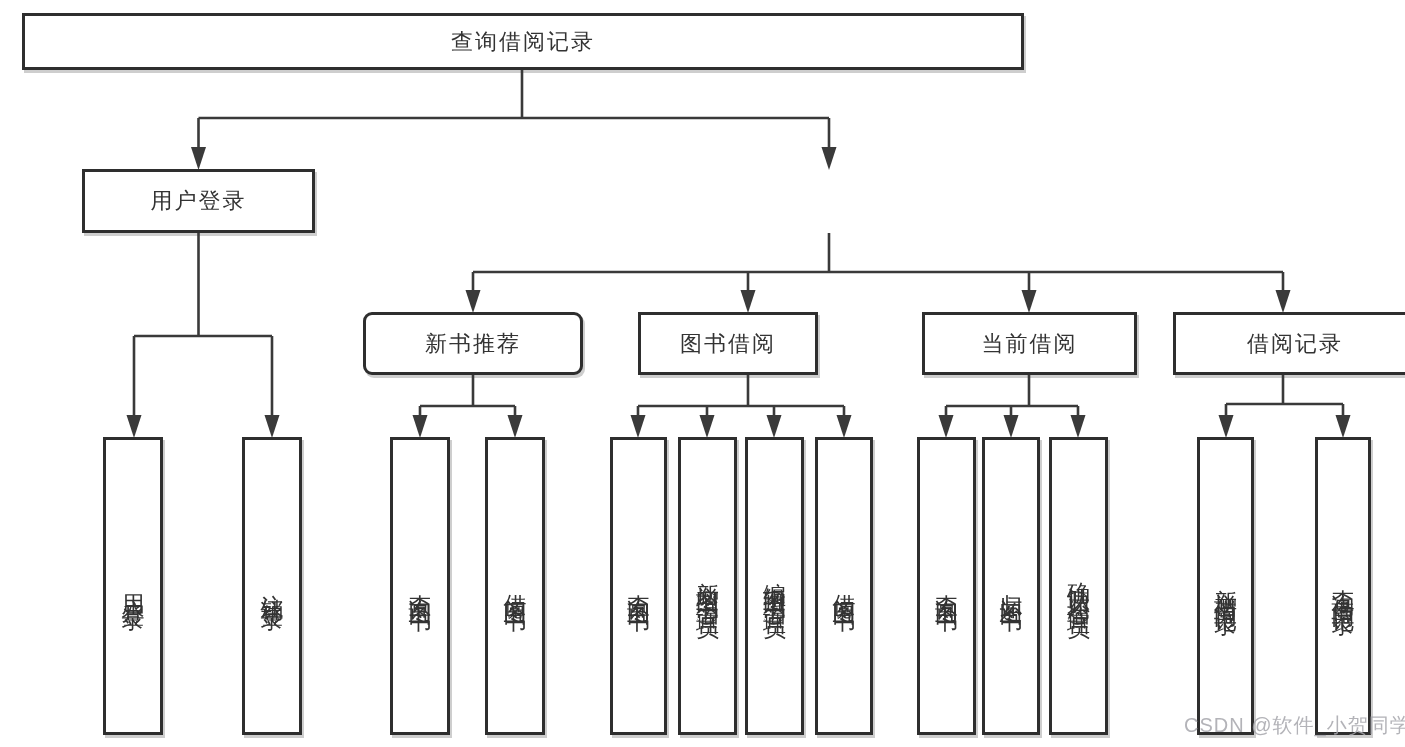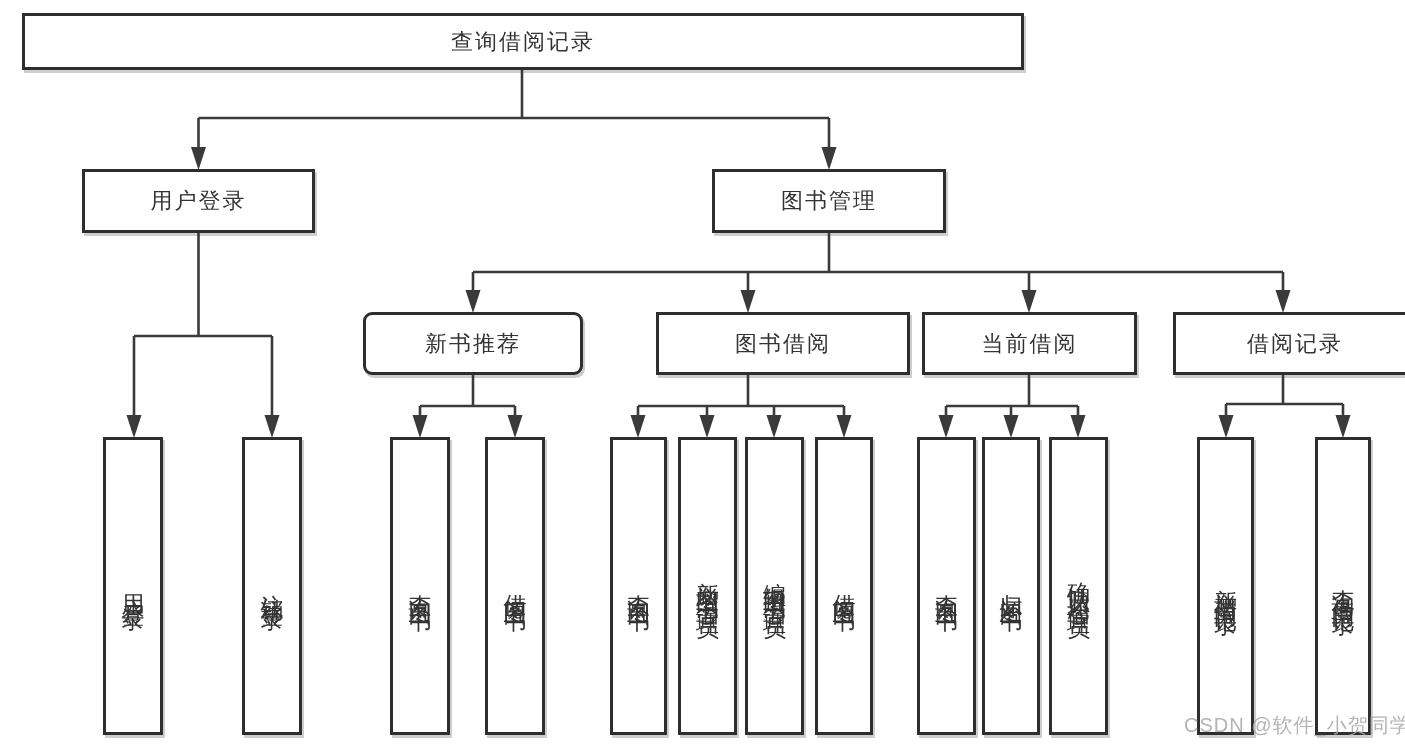--- a/index.html
+++ b/index.html
@@ -101,28 +101,25 @@
     </g>
   </svg>
 
   <div class="node" style="left:22px; top:13px; width:1002px; height:57px;">
     <span class="hlabel">查询借阅记录</span>
   </div>
 
   <div class="node" style="left:82px; top:169px; width:233px; height:64px;">
     <span class="hlabel">用户登录</span>
   </div>
-  <div class="node" style="left:712px; top:169px; width:234px; height:64px;">
-    <span class="hlabel">图书管理</span>
-  </div>
 
   <div class="node" style="left:363px; top:312px; width:220px; height:63px;border-radius:9px;">
     <span class="hlabel">新书推荐</span>
   </div>
-  <div class="node" style="left:656px; top:312px; width:254px; height:63px;">
+  <div class="node" style="left:638px; top:312px; width:180px; height:63px;">
     <span class="hlabel">图书借阅</span>
   </div>
   <div class="node" style="left:922px; top:312px; width:215px; height:63px;">
     <span class="hlabel">当前借阅</span>
   </div>
   <div class="node" style="left:1173px; top:312px; width:244px; height:63px;">
     <span class="hlabel">借阅记录</span>
   </div>
 
   <div class="node vnode" style="left:103px; top:437px; width:60px; height:298px;">

